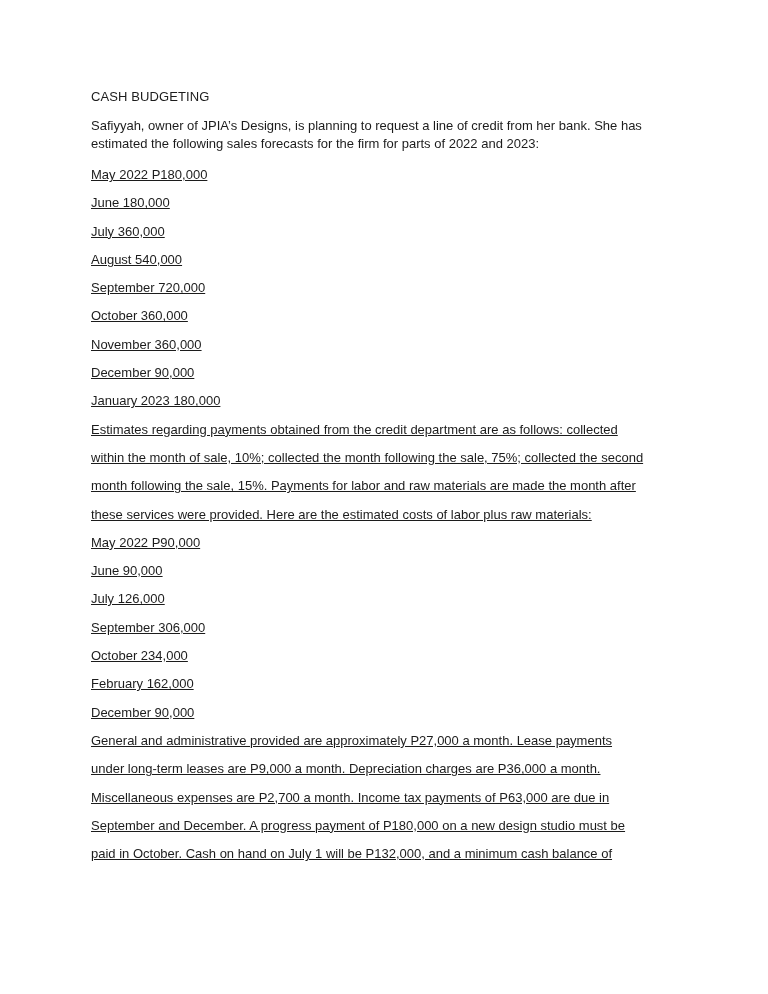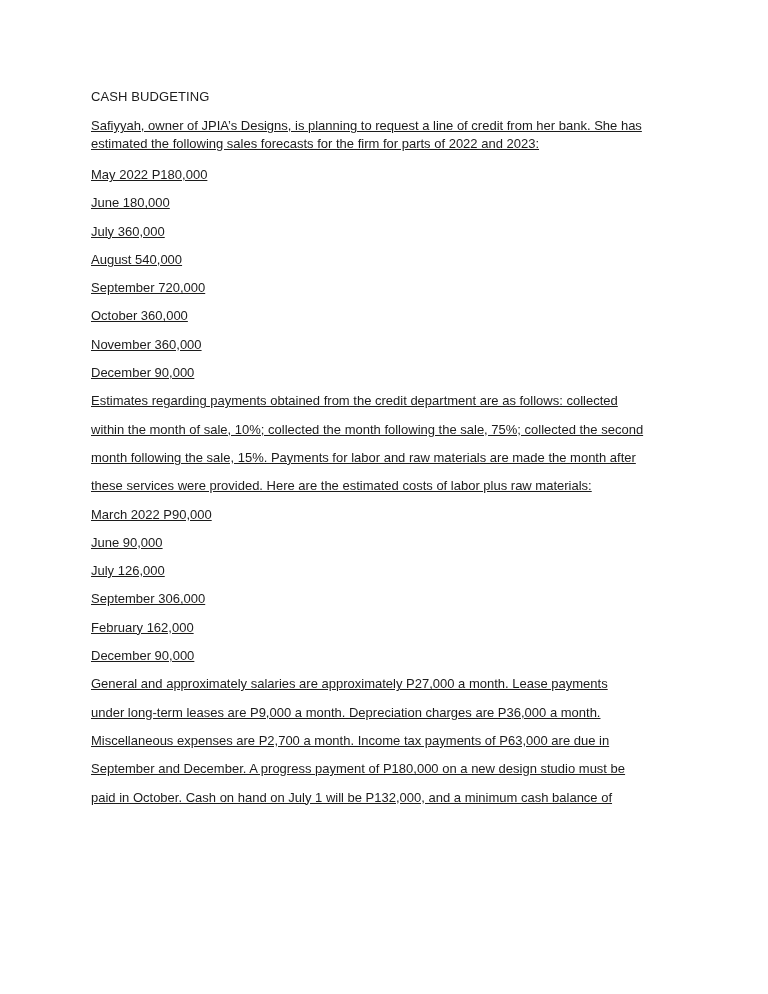--- a/index.html
+++ b/index.html
@@ -23,21 +23,20 @@
     margin-bottom: 12px;
     letter-spacing: 0.1px;
   }
   .intro-para {
     margin-bottom: 9px;
   }
   .intro-line {
     font-size: 13px;
     line-height: 17.5px;
     white-space: nowrap;
-    text-decoration: underline;
   }
   .spaced-line {
     font-size: 13px;
     line-height: 28.3px;
     white-space: nowrap;
     text-decoration: underline;
   }
 </style>
 </head>
 <body>
@@ -53,39 +52,41 @@
 
   <div>
     <div class="spaced-line">May 2022 P180,000</div>
     <div class="spaced-line">June 180,000</div>
     <div class="spaced-line">July 360,000</div>
     <div class="spaced-line">August 540,000</div>
     <div class="spaced-line">September 720,000</div>
     <div class="spaced-line">October 360,000</div>
     <div class="spaced-line">November 360,000</div>
     <div class="spaced-line">December 90,000</div>
+    <div class="spaced-line">January 2023 180,000</div>
   </div>
 
   <div>
     <div class="spaced-line">Estimates regarding payments obtained from the credit department are as follows: collected</div>
     <div class="spaced-line">within the month of sale, 10%; collected the month following the sale, 75%; collected the second</div>
     <div class="spaced-line">month following the sale, 15%. Payments for labor and raw materials are made the month after</div>
     <div class="spaced-line">these services were provided. Here are the estimated costs of labor plus raw materials:</div>
   </div>
 
   <div>
-    <div class="spaced-line">March 2022 P90,000</div>
+    <div class="spaced-line">May 2022 P90,000</div>
     <div class="spaced-line">June 90,000</div>
     <div class="spaced-line">July 126,000</div>
     <div class="spaced-line">September 306,000</div>
+    <div class="spaced-line">October 234,000</div>
     <div class="spaced-line">February 162,000</div>
     <div class="spaced-line">December 90,000</div>
   </div>
 
   <div>
-    <div class="spaced-line">General and approximately salaries are approximately P27,000 a month. Lease payments</div>
+    <div class="spaced-line">General and administrative provided are approximately P27,000 a month. Lease payments</div>
     <div class="spaced-line">under long-term leases are P9,000 a month. Depreciation charges are P36,000 a month.</div>
     <div class="spaced-line">Miscellaneous expenses are P2,700 a month. Income tax payments of P63,000 are due in</div>
     <div class="spaced-line">September and December. A progress payment of P180,000 on a new design studio must be</div>
     <div class="spaced-line">paid in October. Cash on hand on July 1 will be P132,000, and a minimum cash balance of</div>
   </div>
 
 </div>
 
 </body></html>

